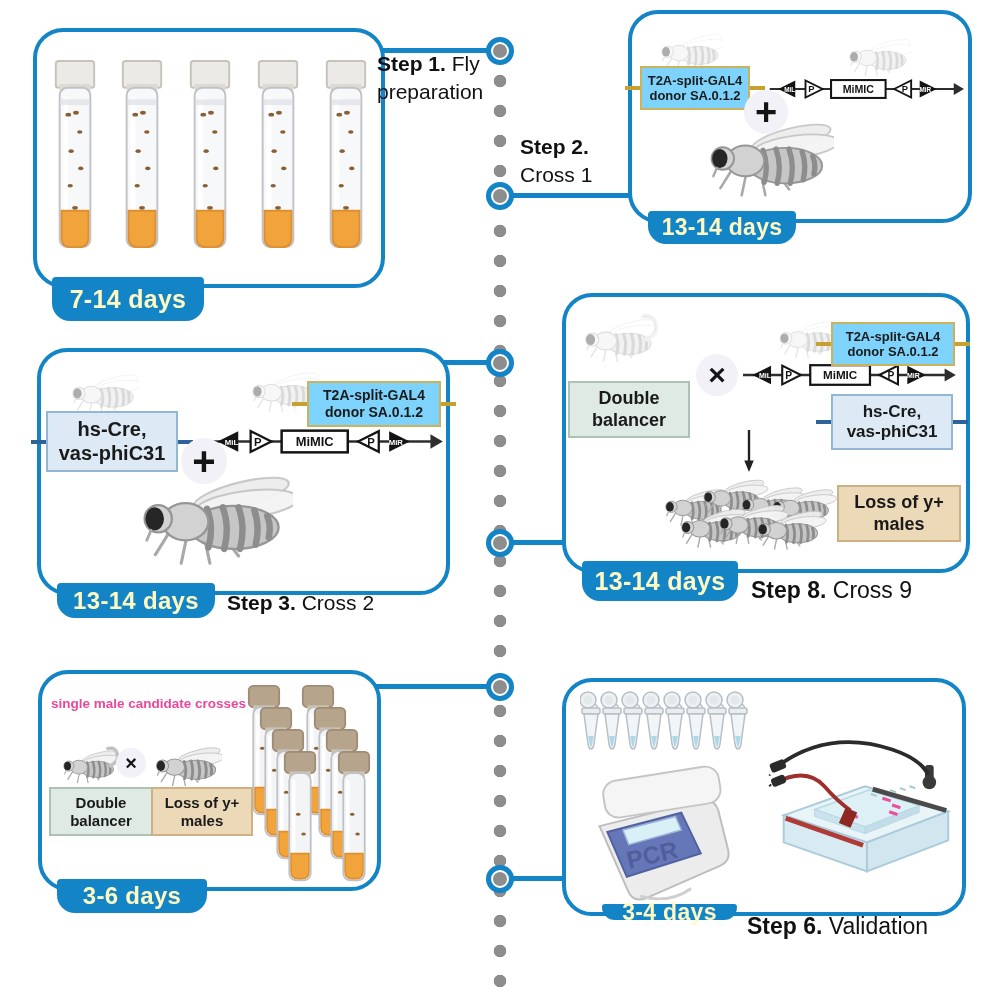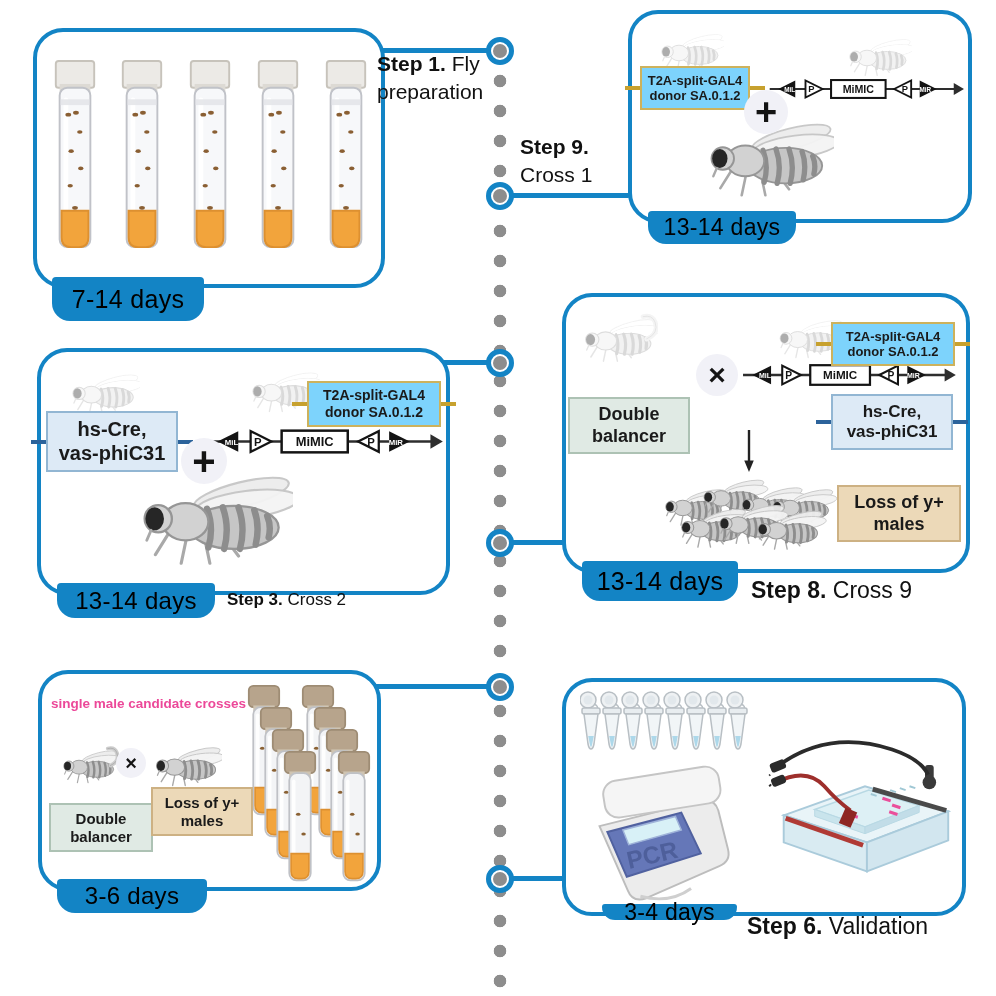--- a/index.html
+++ b/index.html
@@ -26,41 +26,41 @@
   }
   .node::after{content:"";position:absolute;inset:2px;border-radius:50%;background:var(--dot);}
   .conn{position:absolute;height:5px;background:var(--blue);z-index:1;border-radius:2px;}
   
   .panel{
     position:absolute;background:#fff;border:4.5px solid var(--blue);
     border-radius:30px;z-index:2;
   }
   
   .badge{
-    position:absolute;background:var(--blue);color:#000000;font-weight:normal;
+    position:absolute;background:var(--blue);color:#fef9c3;font-weight:bold;
     display:flex;align-items:center;justify-content:center;
     border-radius:4px 4px 18px 18px;z-index:4;letter-spacing:.3px;
   }
   
   .step-label{position:absolute;z-index:4;color:#111;line-height:1.32;}
   .step-label .b{font-weight:bold;}
   .step-label.stacked .b{display:block;}
   
   .gbox{
     position:absolute;display:flex;flex-direction:column;justify-content:center;
     align-items:center;text-align:center;font-weight:bold;color:#1a1a1a;
     line-height:1.18;z-index:3;
   }
   .gbox.yellow{background:#7dd3fc;border:2px solid #cdb25c;}
   .gbox.yellow::before,.gbox.yellow::after{content:"";position:absolute;top:50%;margin-top:-2px;width:15px;height:4px;background:#c7a12e;}
   .gbox.yellow::before{left:-17px}.gbox.yellow::after{right:-17px}
   .gbox.blue{background:#ddeaf6;border:2px solid #92b6d3;}
   .gbox.blue::before,.gbox.blue::after{content:"";position:absolute;top:50%;margin-top:-2px;width:15px;height:4px;background:#2c639b;}
   .gbox.blue::before{left:-17px}.gbox.blue::after{right:-17px}
-  .gbox.green{background:#e0eae4;border:2px solid #adc2b4;margin-top:16px;}
+  .gbox.green{background:#e0eae4;border:2px solid #adc2b4;}
   .gbox.tan{background:#ecd9b8;border:2px solid #cdb183;}
   
   .op{
     position:absolute;display:flex;align-items:center;justify-content:center;
     background:#f1f1f7;border-radius:50%;color:#141414;font-weight:bold;z-index:3;
   }
   .note{position:absolute;font-weight:bold;font-size:13.5px;color:#ec4899;z-index:3;white-space:nowrap;}
   .inst{position:absolute;z-index:2;overflow:visible;}
   .ghost{opacity:.38;filter:saturate(0) brightness(1.12);}
   .hidden-defs{position:absolute;width:0;height:0;overflow:hidden;}
@@ -246,21 +246,21 @@
       </svg>
     <svg class="inst" style="left:136px;top:62px" width="196" height="26">
         <use href="#sym-construct"></use>
       </svg>
     <svg class="inst" style="left:60px;top:96px" width="142" height="90">
         <use href="#sym-fly"></use>
       </svg>
   </div>
   <div class="badge" style="left:648px;top:211px;width:148px;height:33px;font-size:23px">13-14 days</div>
   <div class="step-label stacked" style="left:520px;top:133px;font-size:21px">
-    <span class="b">Step 9.</span>
+    <span class="b">Step 2.</span>
     <span>Cross 1</span>
   </div>
 
   <div class="panel" style="left:37px;top:348px;width:405px;height:239px">
     <svg class="inst ghost" style="left:21px;top:15px" width="78" height="49">
         <use href="#sym-fly"></use>
       </svg>
     <div class="gbox blue" style="left:5px;top:59px;width:128px;height:57px;font-size:20px">
       <span>hs-Cre,</span>
       <span>vas-phiC31</span>
@@ -274,21 +274,21 @@
       <span>donor SA.0.1.2</span>
     </div>
     <svg class="inst" style="left:163px;top:74px" width="240" height="31">
         <use href="#sym-construct"></use>
       </svg>
     <svg class="inst" style="left:80px;top:108px" width="172" height="109">
         <use href="#sym-fly"></use>
       </svg>
   </div>
   <div class="badge" style="left:57px;top:583px;width:158px;height:35px;font-size:24px">13-14 days</div>
-  <div class="step-label" style="left:227px;top:589px;font-size:17px">
+  <div class="step-label" style="left:227px;top:589px;font-size:21px">
     <span class="b">Step 3.</span>
     <span>Cross 2</span>
   </div>
 
   <div class="panel" style="left:562px;top:293px;width:400px;height:272px">
     <svg class="inst ghost" style="left:8px;top:14px" width="84" height="53">
         <use href="#sym-fly-curl"></use>
       </svg>
     <div class="gbox green" style="left:2px;top:84px;width:118px;height:53px;font-size:18px">
       <span>Double</span>

